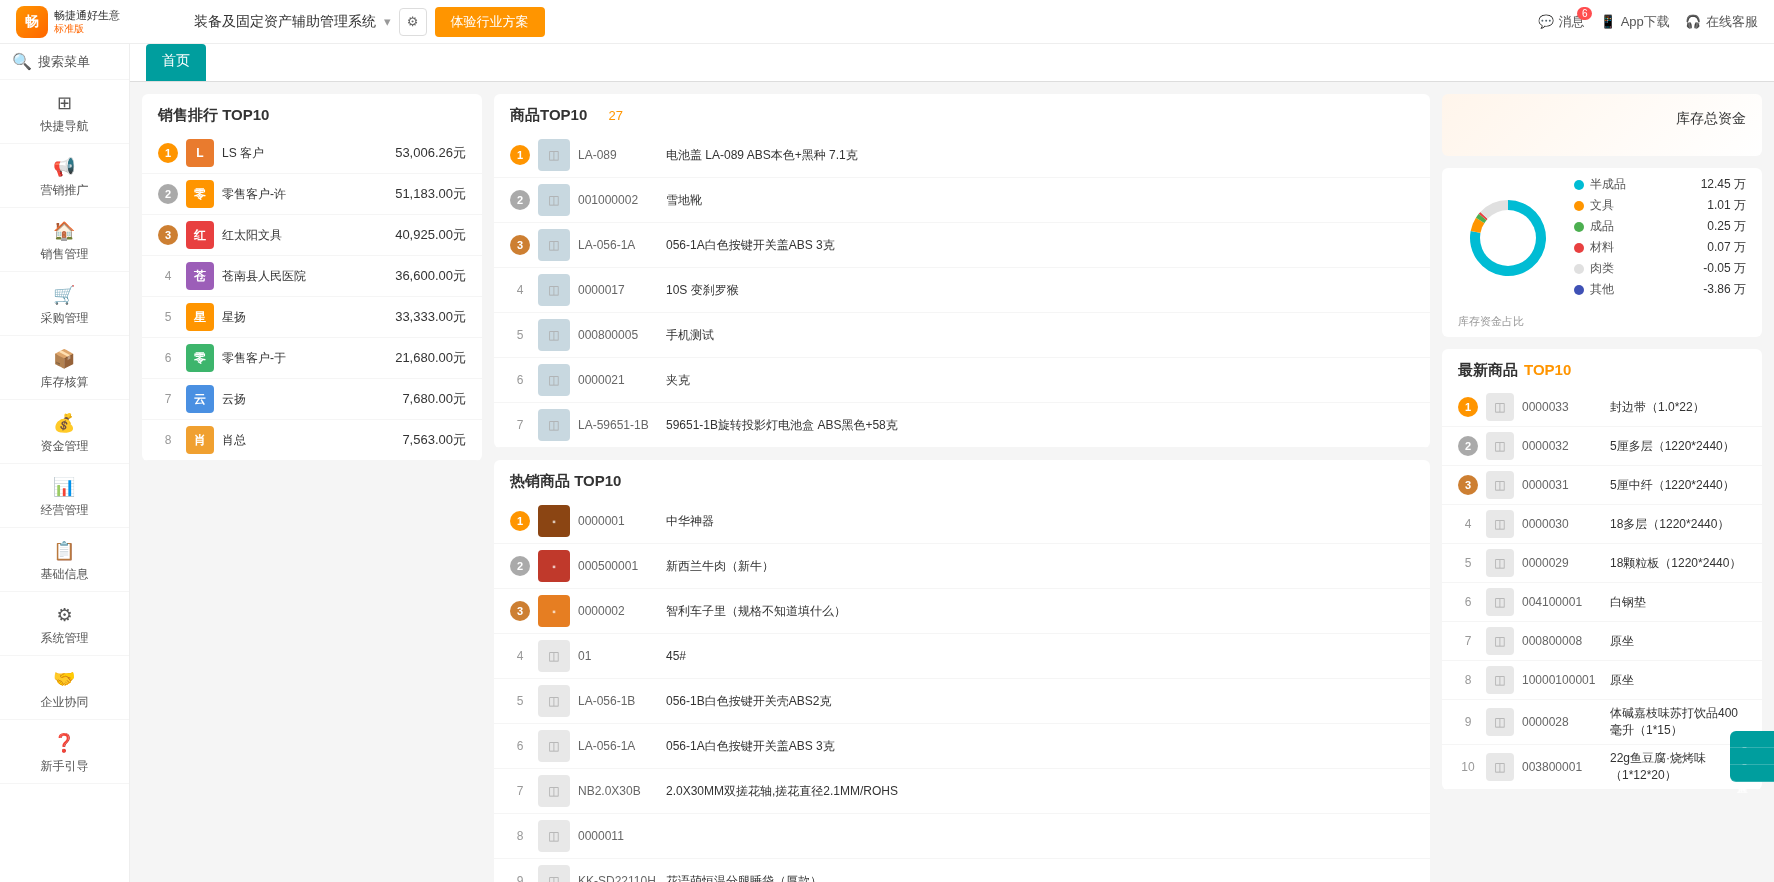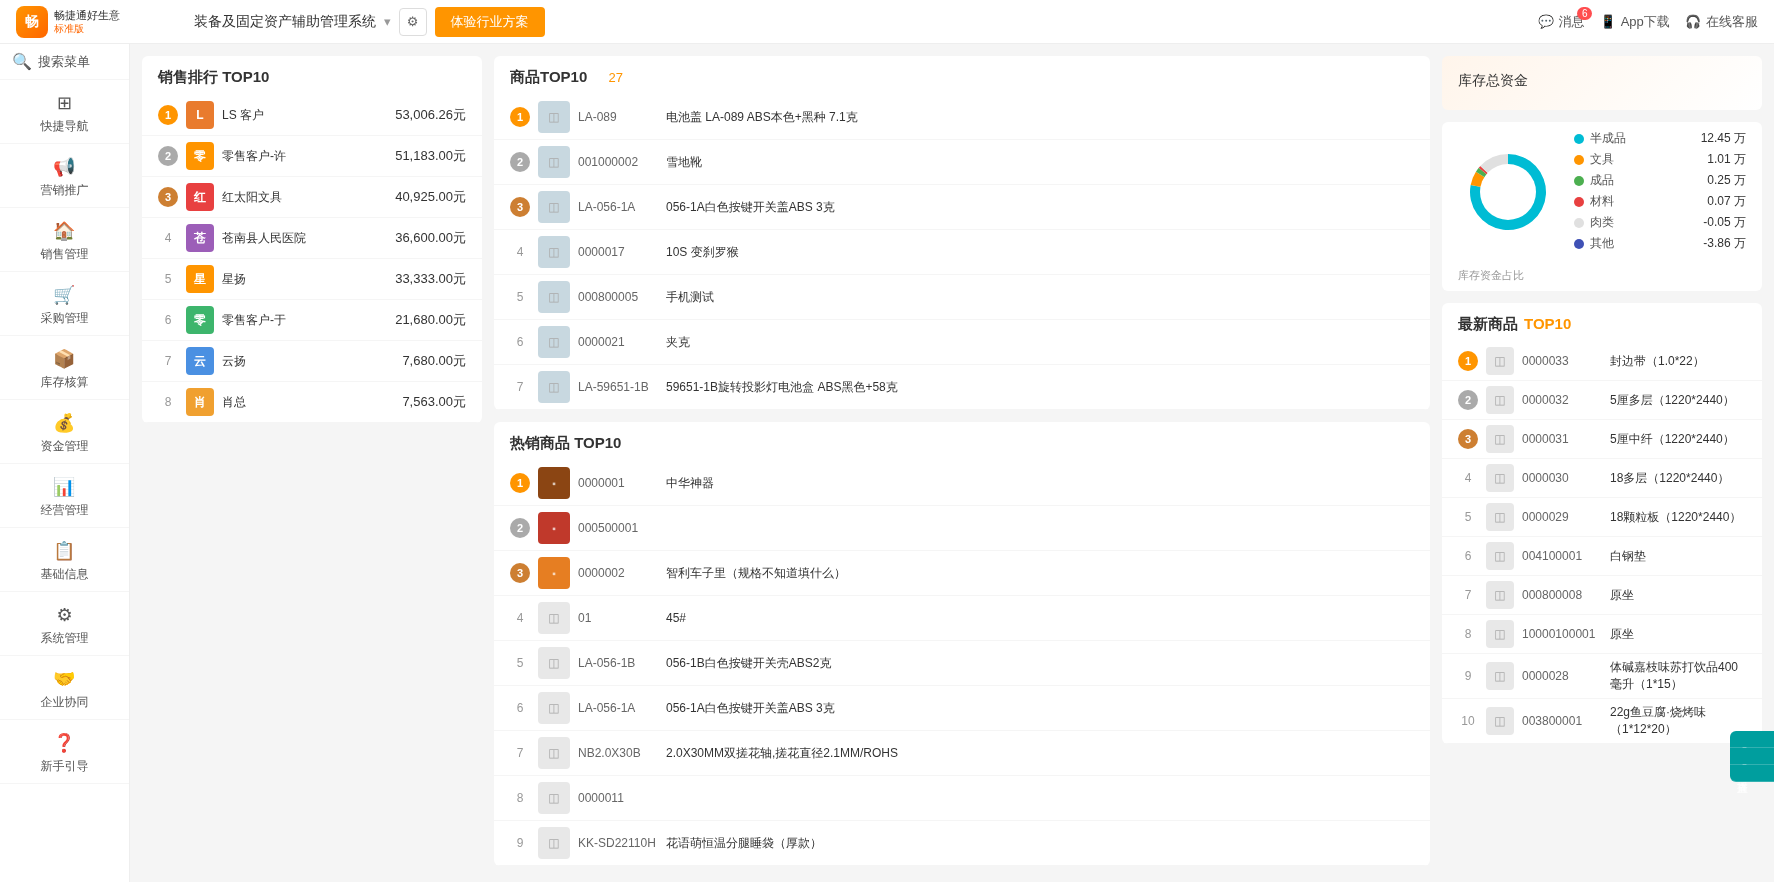--- a/index.html
+++ b/index.html
@@ -56,21 +56,21 @@
     .rank-value { font-size: 13px; color: #333; font-weight: 500; }
 
     
     .product-row { display: flex; align-items: center; padding: 6px 16px; border-bottom: 1px solid #f5f5f5; gap: 8px; }
     .product-img-placeholder { width: 32px; height: 32px; background: #e8e8e8; border-radius: 4px; flex-shrink: 0; display: flex; align-items: center; justify-content: center; }
     .product-code { font-size: 12px; color: #666; width: 80px; flex-shrink: 0; }
     .product-name { flex: 1; font-size: 12px; color: #333; overflow: hidden; text-overflow: ellipsis; white-space: nowrap; }
 
     
     .inventory-card { background: linear-gradient(135deg, #fff5eb, #fff); border-radius: 6px; padding: 16px; margin-bottom: 12px; }
-    .inventory-title { font-size: 14px; color: #333; margin-bottom: 4px; }
+    .inventory-title { font-size: 14px; color: #333; margin-bottom: 12px; text-align: right; }
     .inventory-amount { font-size: 28px; font-weight: bold; color: #333; }
     .inventory-amount .unit { font-size: 16px; color: #666; margin-left: 4px; }
 
     
     .donut-container { display: flex; align-items: center; gap: 16px; padding: 8px 16px; }
     .donut-svg { width: 100px; height: 100px; flex-shrink: 0; }
     .legend { flex: 1; }
     .legend-item { display: flex; align-items: center; gap: 6px; margin-bottom: 4px; font-size: 12px; }
     .legend-dot { width: 10px; height: 10px; border-radius: 50%; flex-shrink: 0; }
     .legend-label { flex: 1; color: #555; }
@@ -181,20 +181,23 @@
     <span class="label">企业协同</span>
   </div>
   <div class="sidebar-item">
     <span class="icon">❓</span>
     <span class="label">新手引导</span>
   </div>
 </div>
 
 <div class="main">
 
+  <div class="nav-tabs">
+    <div class="nav-tab active">首页</div>
+  </div>
 
   <div class="content">
 
     <div class="col-left">
       <div class="card">
         <div class="card-title">销售排行 TOP10</div>
         <div class="rank-table scrollable" id="customers-table">
             <div class="rank-row">
               <div class="rank-num top3 r1">1</div>
               <div class="rank-avatar" style="background: rgb(233, 123, 46);">L</div>
@@ -324,20 +327,21 @@
               </div>
               <div class="product-code">0000001</div>
               <div class="product-name">中华神器</div>
             </div>
             <div class="product-row">
               <div class="rank-num top3 r2">2</div>
               <div class="product-img-placeholder" style="background: rgb(192, 57, 43);">
                 <span style="color:rgba(255,255,255,0.7);font-size:10px;">▪</span>
               </div>
               <div class="product-code">000500001</div>
+              <div class="product-name">新西兰牛肉（新牛）</div>
             </div>
             <div class="product-row">
               <div class="rank-num top3 r3">3</div>
               <div class="product-img-placeholder" style="background: rgb(230, 126, 34);">
                 <span style="color:rgba(255,255,255,0.7);font-size:10px;">▪</span>
               </div>
               <div class="product-code">0000002</div>
               <div class="product-name">智利车子里（规格不知道填什么）</div>
             </div>
             <div class="product-row">

